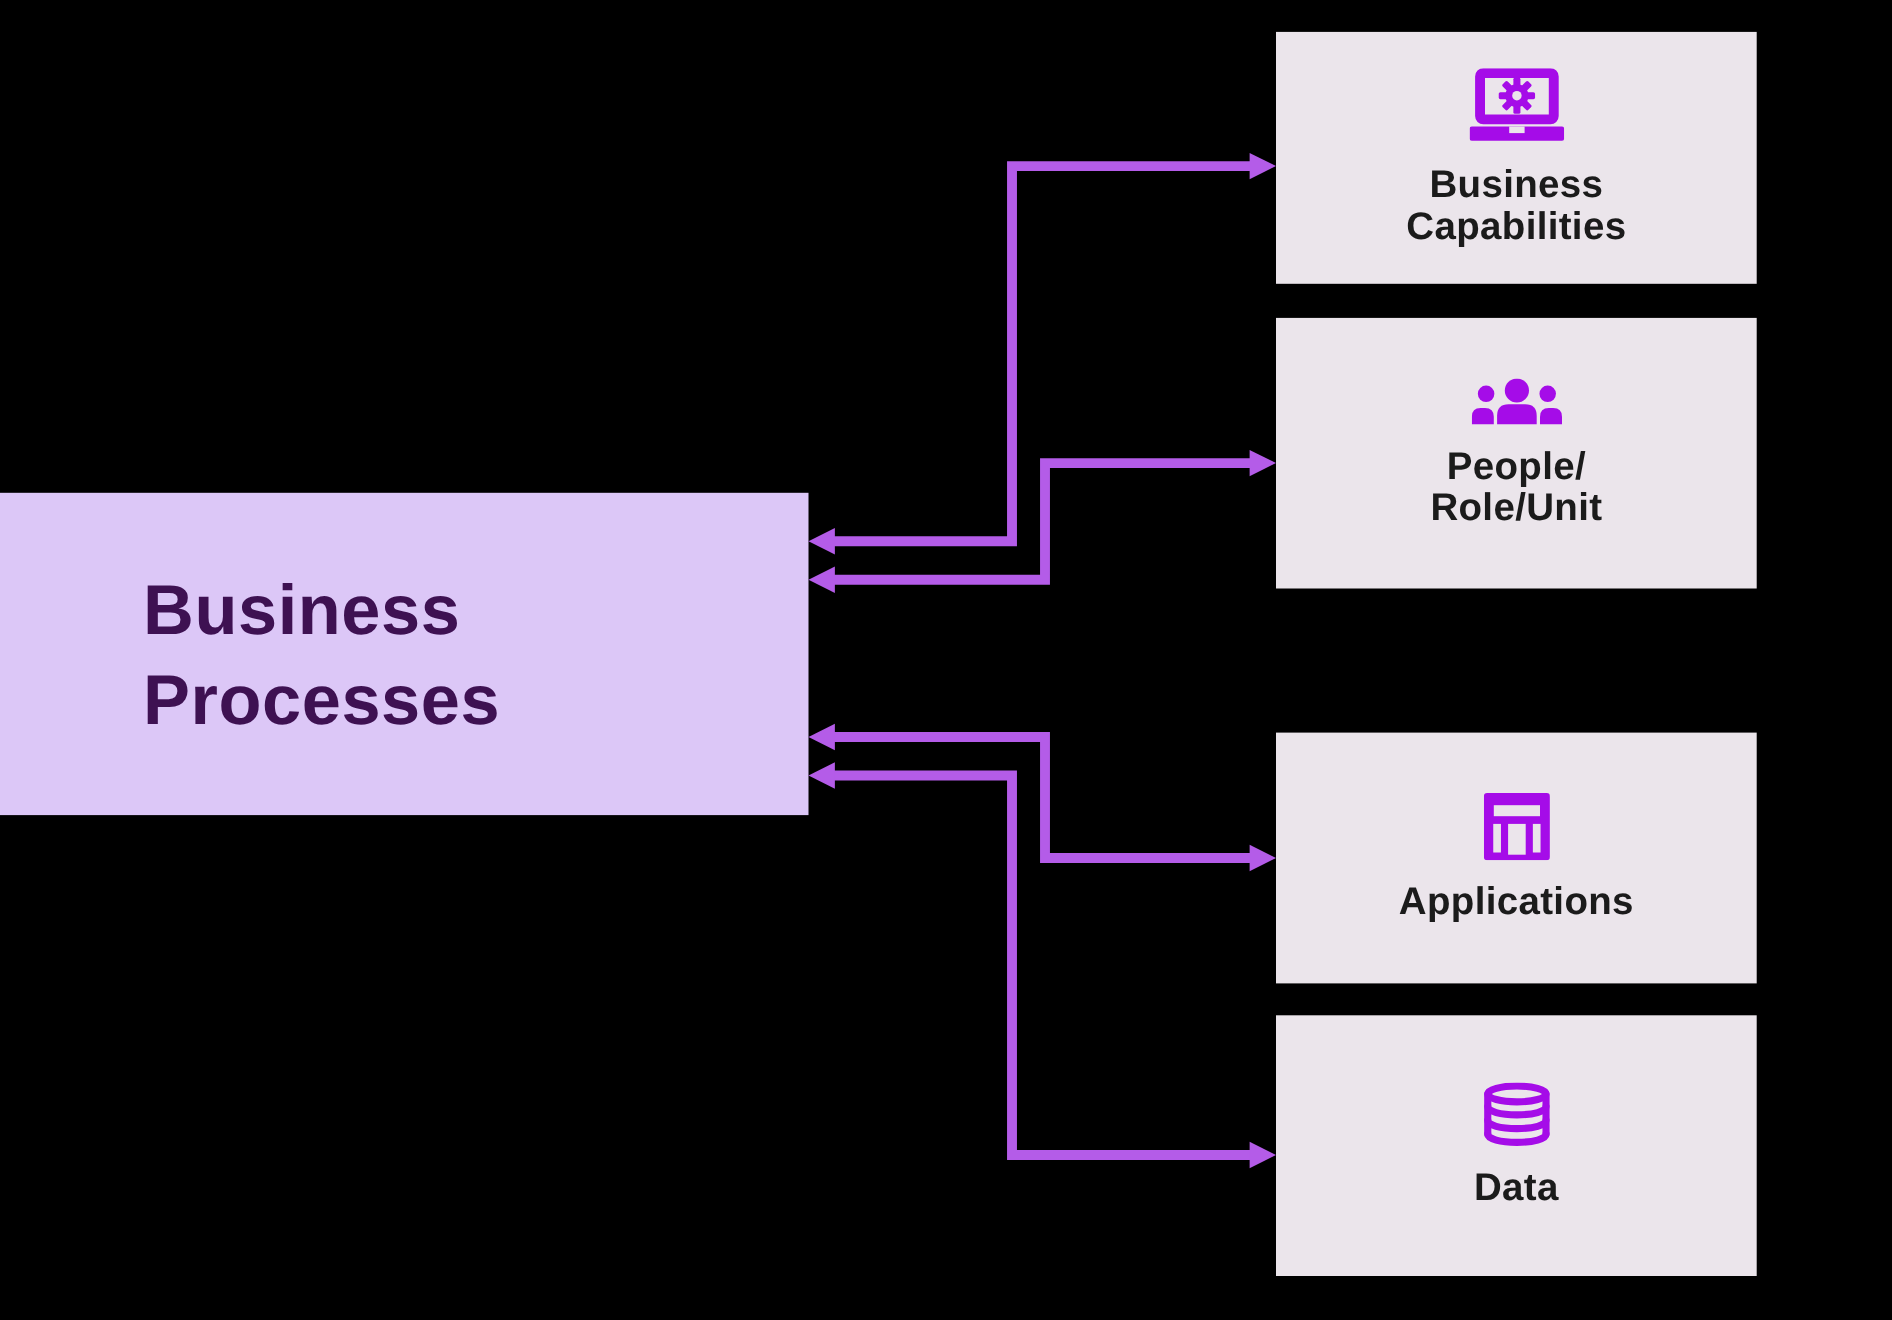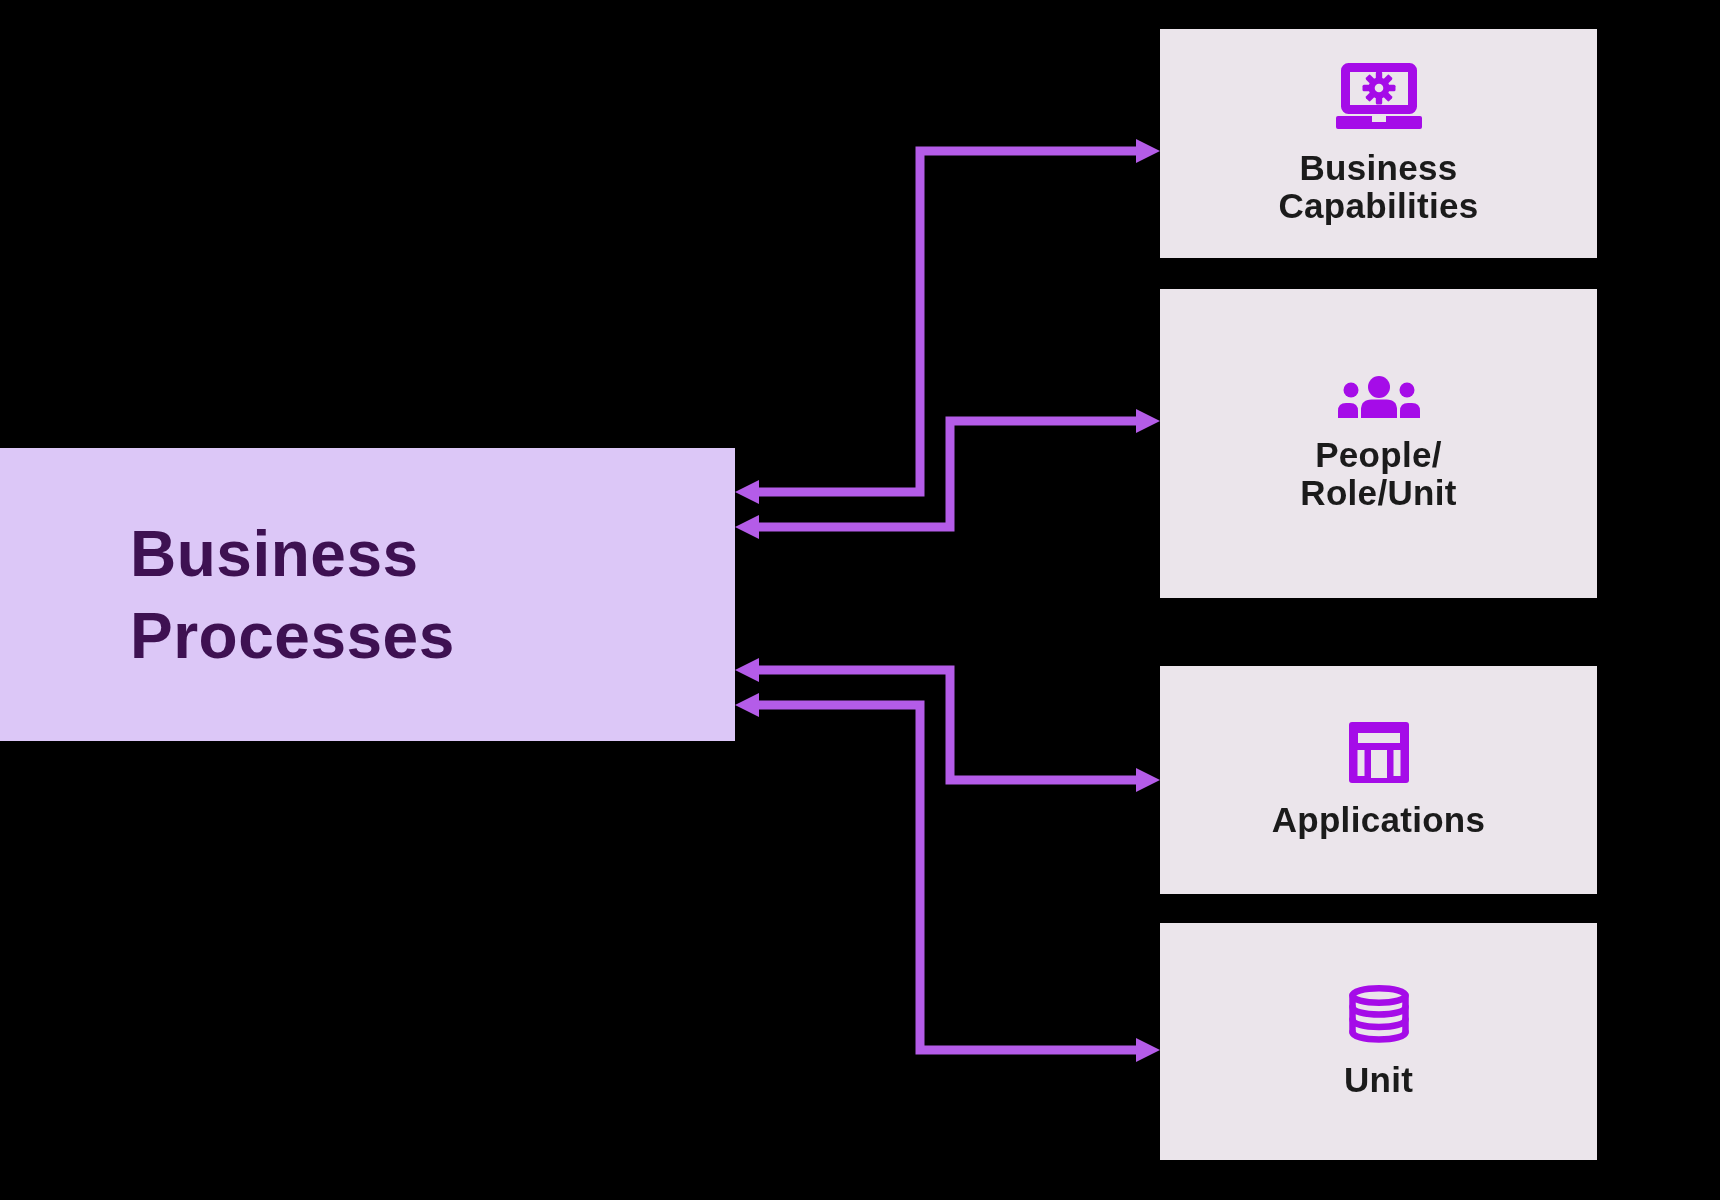--- a/index.html
+++ b/index.html
@@ -21,21 +21,21 @@
     color:var(--process-text,#3e1152);
     white-space:pre-line;letter-spacing:0.5px;
   }
   .node-box{
     position:absolute;left:1160px;width:437px;
     background:var(--node-box-fill,#ebe5eb);
     display:flex;flex-direction:column;align-items:center;justify-content:center;
     gap:14px;box-sizing:border-box;
   }
   .node-box.bc{top:29px;height:229px;}
-  .node-box.people{top:289px;height:309px;}
+  .node-box.people{top:289px;height:246px;}
   .node-box.apps{top:666px;height:228px;}
   .node-box.data{top:923px;height:237px;}
   .node-label{
     font-size:35px;font-weight:bold;line-height:38px;
     color:var(--node-text,#1b1b1b);
     text-align:center;white-space:pre-line;letter-spacing:0.3px;
   }
   .connector-layer{position:absolute;left:0;top:0;pointer-events:none;}
   .conn-line{stroke:var(--connector,#b45ce8);fill:none;stroke-width:9;}
   .conn-arrow{fill:var(--connector,#b45ce8);}
@@ -130,16 +130,16 @@
         <g class="ic-stroke" stroke-width="6.5" stroke-linecap="round">
           <ellipse cx="30" cy="10.5" rx="26.5" ry="7.2"></ellipse>
           <path d="M3.5 10.5 V47"></path>
           <path d="M56.5 10.5 V47"></path>
           <path d="M3.5 22 C3.5 26.5 15 29.5 30 29.5 C45 29.5 56.5 26.5 56.5 22"></path>
           <path d="M3.5 34.5 C3.5 39 15 42 30 42 C45 42 56.5 39 56.5 34.5"></path>
           <path d="M3.5 47 C3.5 51.5 15 54.5 30 54.5 C45 54.5 56.5 51.5 56.5 47"></path>
         </g>
       </svg>
     </span>
-    <div class="node-label">Unit</div>
+    <div class="node-label">Data</div>
   </div>
 
 </div>
 
 </body></html>

